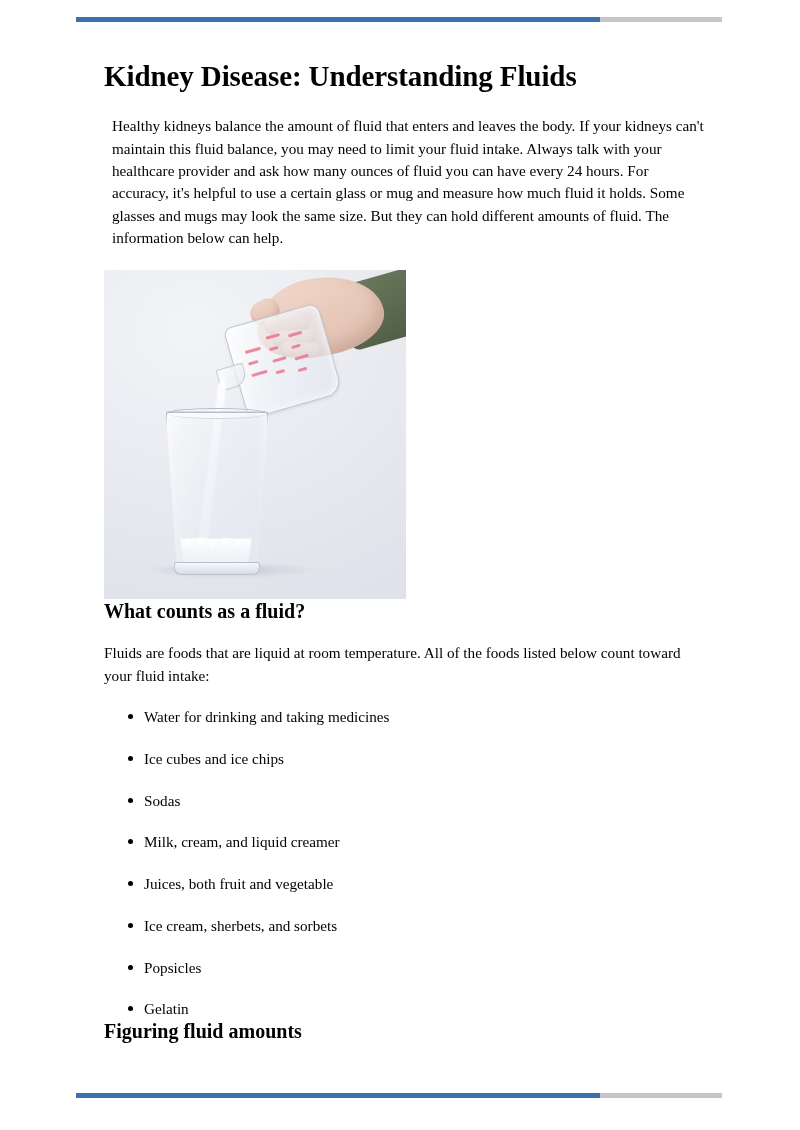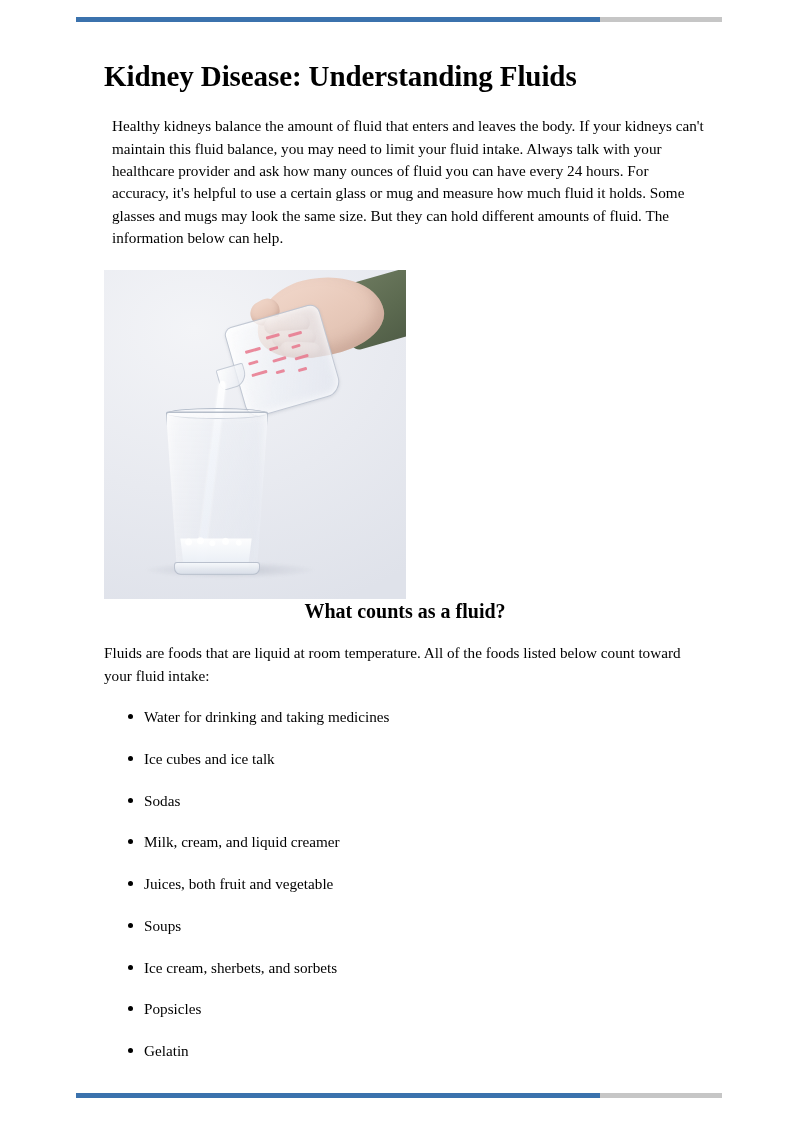--- a/index.html
+++ b/index.html
@@ -209,21 +209,21 @@
       radial-gradient(circle at 86% 55%, rgba(255,255,255,0.9) 0 2.5px, transparent 3.5px);
   }
 
   
   h2.section-heading {
     font-size: 20px;
     font-weight: bold;
     margin: 0;
     line-height: 1.2;
   }
-  .h-what { margin-top: 27px; text-align: center; }
+  .h-what { margin-top: 27px; }
   .h-figuring { margin-top: 29px; }
 
   p.lead {
     font-size: 15.2px;
     line-height: 1.47;
     margin: 19px 0 0 0;
   }
 
   
   ul.fluid-list {
@@ -312,30 +312,30 @@
         <div class="glass-base"></div>
       </div>
     </div>
 
     <h2 class="section-heading h-what">What counts as a fluid?</h2>
 
     <p class="lead">Fluids are foods that are liquid at room temperature. All of the foods listed below count toward your fluid intake:</p>
 
     <ul class="fluid-list">
       <li><span class="bullet"></span><span>Water for drinking and taking medicines</span></li>
-      <li><span class="bullet"></span><span>Ice cubes and ice talk</span></li>
+      <li><span class="bullet"></span><span>Ice cubes and ice chips</span></li>
       <li><span class="bullet"></span><span>Sodas</span></li>
       <li><span class="bullet"></span><span>Milk, cream, and liquid creamer</span></li>
       <li><span class="bullet"></span><span>Juices, both fruit and vegetable</span></li>
-      <li><span class="bullet"></span><span>Soups</span></li>
       <li><span class="bullet"></span><span>Ice cream, sherbets, and sorbets</span></li>
       <li><span class="bullet"></span><span>Popsicles</span></li>
       <li><span class="bullet"></span><span>Gelatin</span></li>
     </ul>
 
+    <h2 class="section-heading h-figuring">Figuring fluid amounts</h2>
 
   </div>
 
   <div class="rule rule-footer">
     <div class="seg-blue"></div>
     <div class="seg-gray"></div>
   </div>
 
   <div class="footer-text footer-left">© Krames</div>
   <div class="footer-text footer-right">Page 1 of 2</div>

